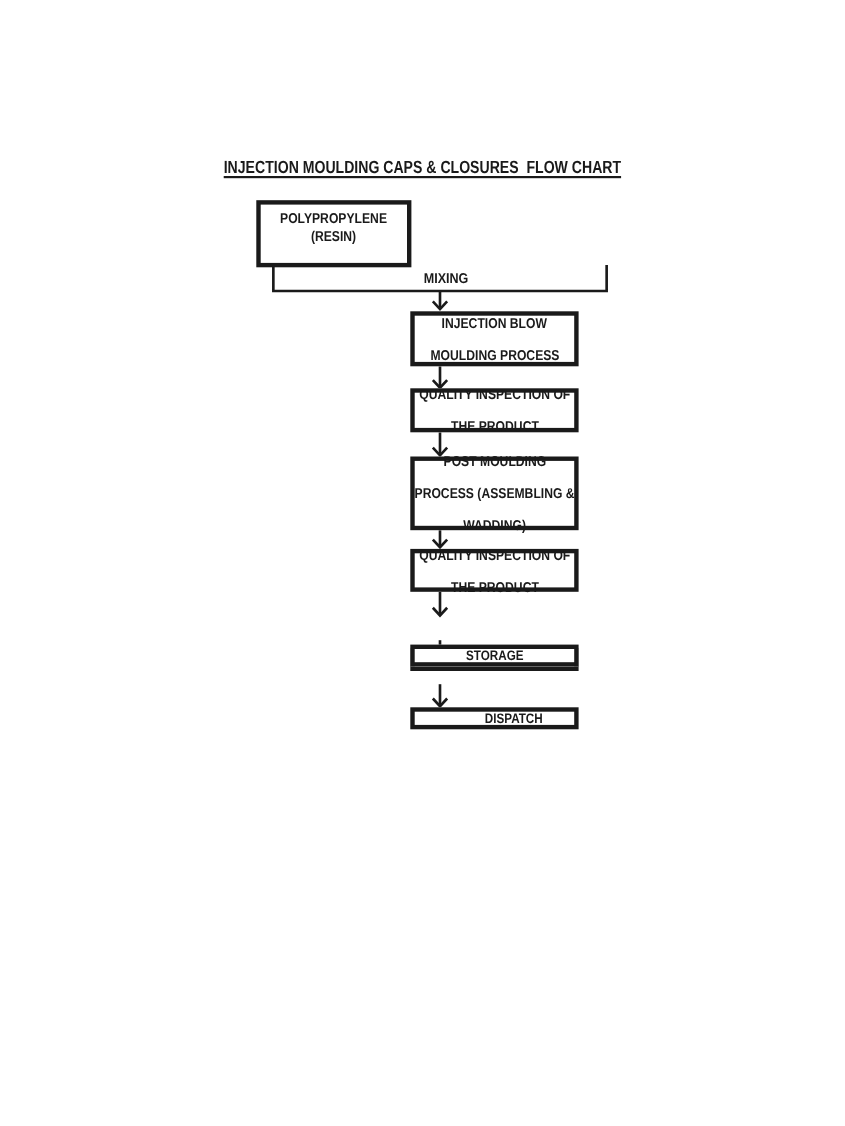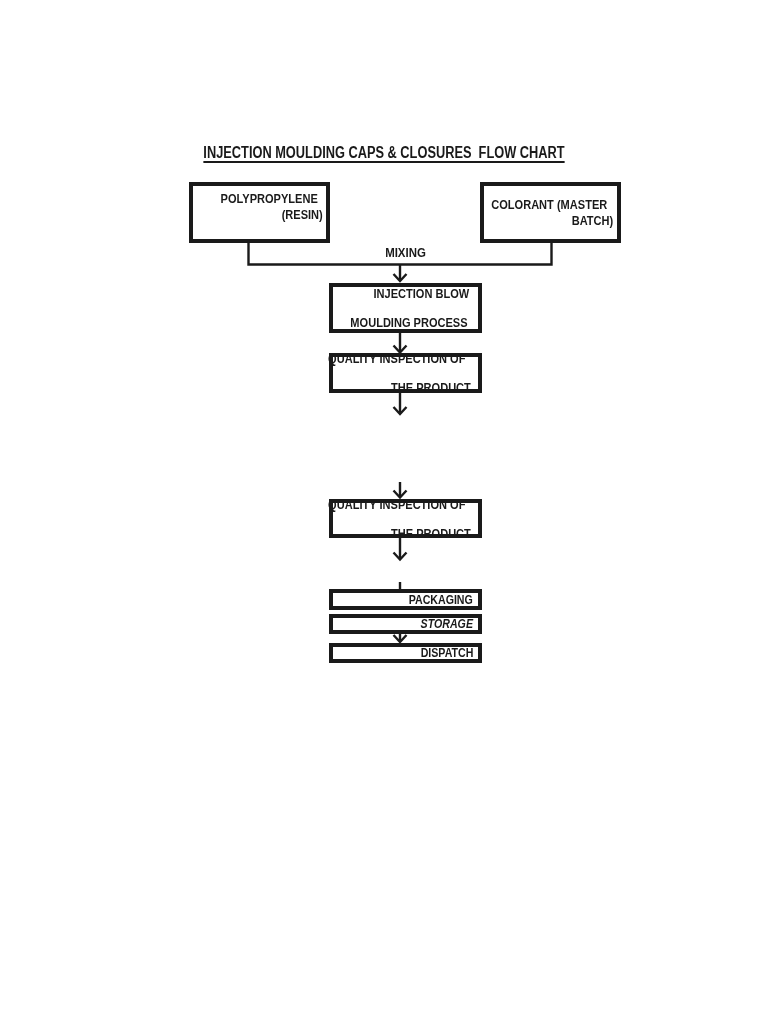--- a/index.html
+++ b/index.html
@@ -28,45 +28,46 @@
     text-underline-offset: 3px;
     transform: scaleX(0.80);
     transform-origin: 50% 50%;
   }
   .box {
     position: absolute;
     border: 4px solid var(--ink, #1a1a1a);
     background: var(--paper, #ffffff);
     display: flex;
     flex-direction: column;
-    align-items: flex-end;
+    align-items: center;
     justify-content: center;
     text-align: center;
     font-weight: bold;
+    margin-left: 44px;
   }
   .line {
     display: block;
     white-space: nowrap;
     font-size: 13px;
     line-height: 17px;
     transform: scaleX(0.85);
     transform-origin: 50% 50%;
   }
   .box-input { width: 141px; height: 61px; top: 182px; }
   .box-input .line { line-height: 16px; }
   #box-polypropylene { left: 189px; justify-content: flex-start; padding-top: 5px; }
   #box-colorant { left: 480px; }
   .flow-box { left: 329px; width: 153px; gap: 12px; }
   #box-injection { top: 283px; height: 50px; }
   #box-quality-1 { top: 353px; height: 40px; }
   #box-post-moulding { top: 415px; height: 67px; }
   #box-quality-2 { top: 499px; height: 39px; }
   .box-small .line { font-size: 12.5px; line-height: 12px; }
   #box-packaging { top: 589px; height: 21px; }
-  #box-storage { top: 614px; height: 20px; font-style: italic; }
+  #box-storage { top: 586px; height: 20px; }
   #box-dispatch { top: 643px; height: 20px; padding-left: 36px; }
   .mixing-label {
     position: absolute;
     top: 246px;
     left: 329px;
     width: 153px;
     text-align: center;
     font-size: 13px;
     line-height: 13px;
     font-weight: bold;
@@ -90,24 +91,20 @@
 
 <div class="page">
 
   <h1 class="title">INJECTION MOULDING CAPS &amp; CLOSURES  FLOW CHART</h1>
 
   <div class="box box-input" id="box-polypropylene">
     <span class="line">POLYPROPYLENE</span>
     <span class="line">(RESIN)</span>
   </div>
 
-  <div class="box box-input" id="box-colorant">
-    <span class="line">COLORANT (MASTER</span>
-    <span class="line">BATCH)</span>
-  </div>
 
   <div class="mixing-label">MIXING</div>
 
   <svg class="connectors" width="768" height="700" viewBox="0 0 768 700">
     <path d="M248.5 241 L248.5 264.5 L551.5 264.5 L551.5 241"></path>
     <g>
       <line x1="400" y1="264.5" x2="400" y2="279.5"></line>
       <path d="M393.5 274 L400 281 L406.5 274"></path>
     </g>
     <g>
@@ -139,20 +136,25 @@
   <div class="box flow-box" id="box-injection">
     <span class="line">INJECTION BLOW</span>
     <span class="line">MOULDING PROCESS</span>
   </div>
 
   <div class="box flow-box" id="box-quality-1">
     <span class="line">QUALITY INSPECTION OF</span>
     <span class="line">THE PRODUCT</span>
   </div>
 
+  <div class="box flow-box" id="box-post-moulding">
+    <span class="line">POST MOULDING</span>
+    <span class="line">PROCESS (ASSEMBLING &amp;</span>
+    <span class="line">WADDING)</span>
+  </div>
 
   <div class="box flow-box" id="box-quality-2">
     <span class="line">QUALITY INSPECTION OF</span>
     <span class="line">THE PRODUCT</span>
   </div>
 
   <div class="box flow-box box-small" id="box-packaging">
     <span class="line">PACKAGING</span>
   </div>
 

